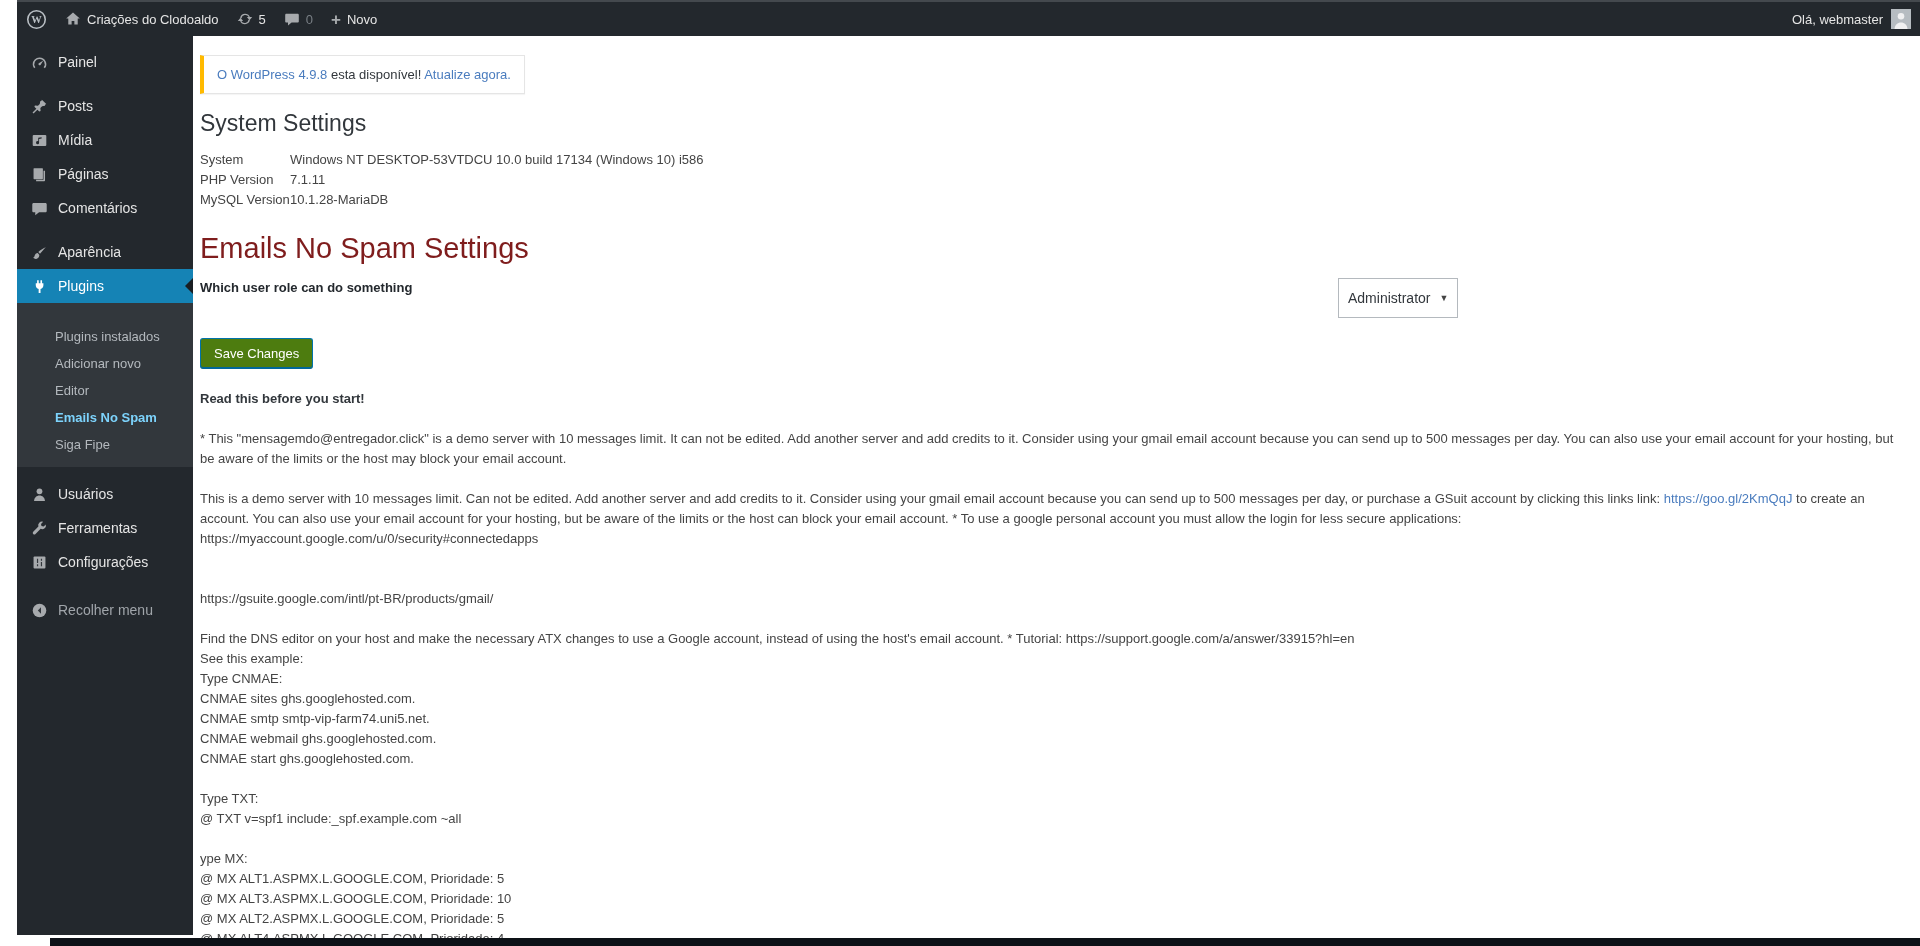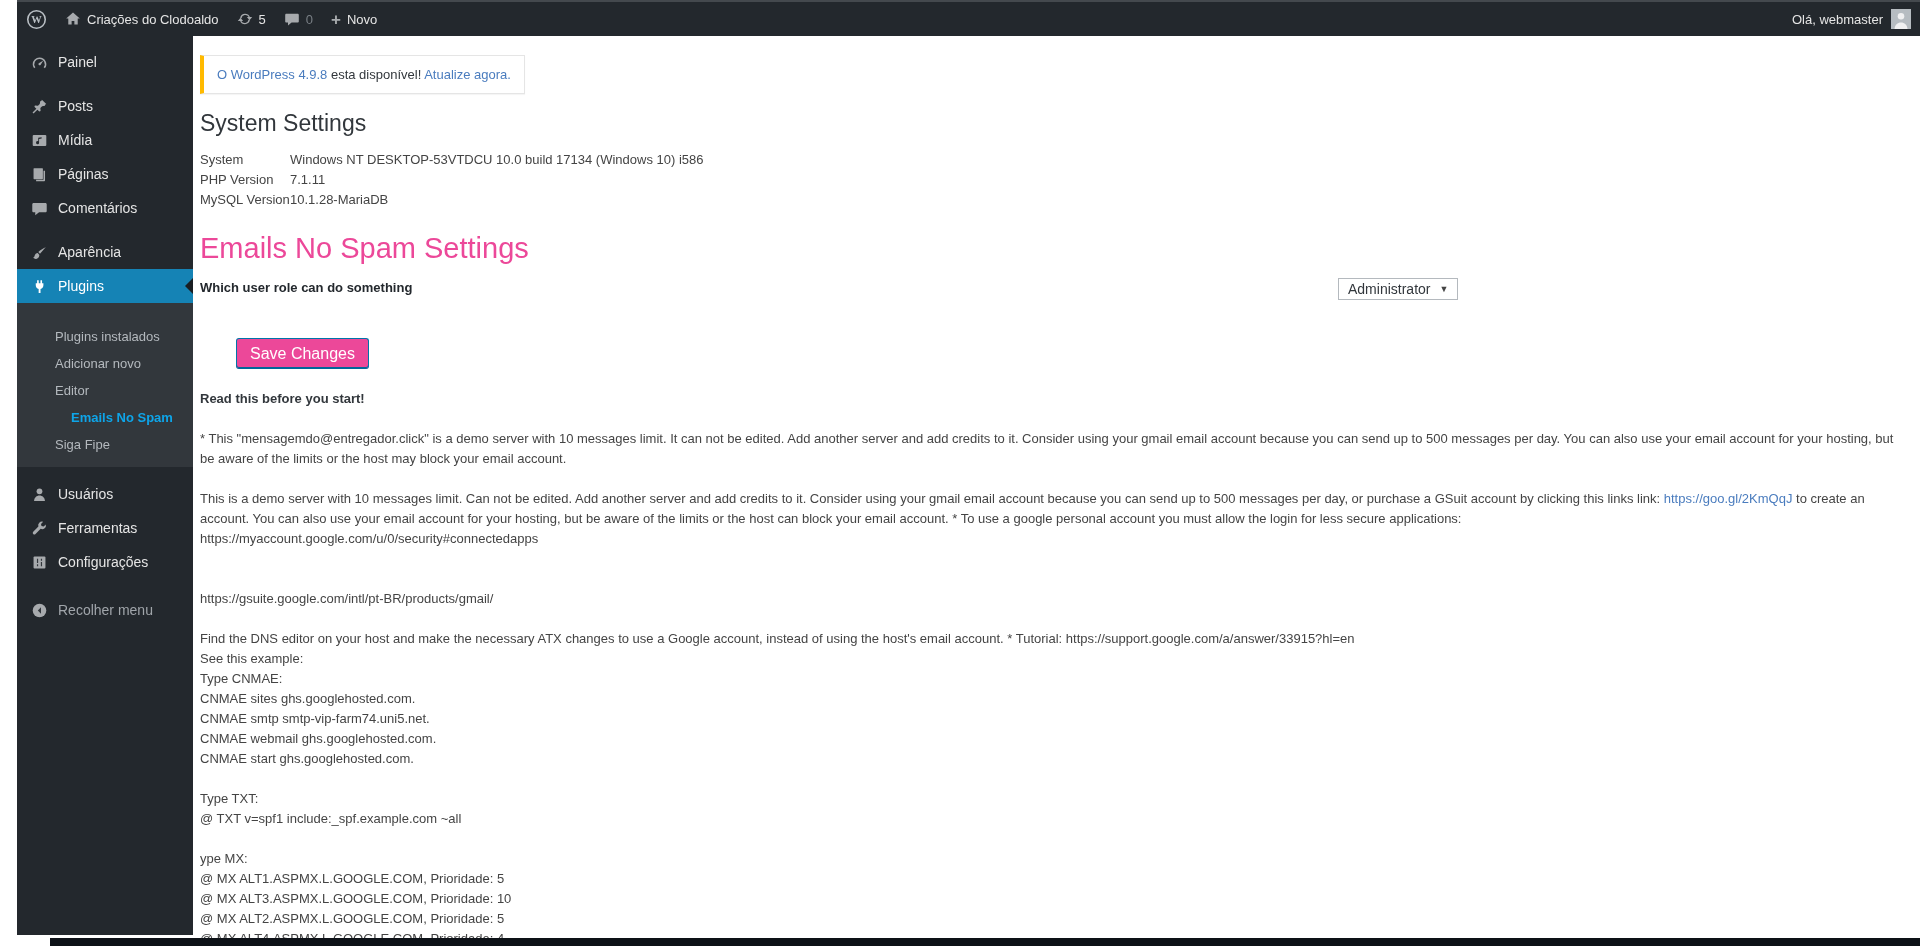--- a/index.html
+++ b/index.html
@@ -29,50 +29,50 @@
   .mi-icon{width:20px;height:20px;flex:none;display:flex;align-items:center;justify-content:center;}
   .mi-label{line-height:1;}
   .menu-gap{height:10px;}
   .menu-item.active{background:#1583b5;color:#fff;position:relative;}
   .menu-item.active::after{
     content:"";position:absolute;right:0;top:50%;transform:translateY(-50%);
     width:0;height:0;border:8px solid transparent;border-right:8px solid #191e23;border-left:none;
   }
   .submenu{background:#32373c;padding:20px 0 9px 0;}
   .submenu-item{font-size:13px;color:#b4b9be;padding:7px 0 7px 38px;line-height:13px;cursor:pointer;}
-  .submenu-item.current{color:#0ea5e9;font-weight:bold;margin-left:16px;}
+  .submenu-item.current{color:#7dd3fc;font-weight:bold;}
   .collapse{margin-top:14px;color:#a0a5aa;}
   
   .content{
     position:absolute;left:193px;top:36px;right:0;bottom:0;background:#fff;
     box-sizing:border-box;padding:0 20px 0 7px;color:#444;font-size:13px;overflow:hidden;
   }
   .notice{
     display:inline-block;background:#fff;border:1px solid #e5e5e5;border-left:4px solid #ffba00;
     box-shadow:0 1px 1px rgba(0,0,0,.04);padding:11px 13px;margin-top:19px;font-size:13px;color:#32373c;
   }
   a{color:#4a7cbe;text-decoration:none;cursor:pointer;}
   h1.system-h{font-size:23px;font-weight:400;color:#32373c;margin:16px 0 0 0;line-height:1.2;}
   table.sysinfo{border-collapse:collapse;margin-top:12px;font-size:13px;color:#444;}
   table.sysinfo td{padding:0;line-height:20px;vertical-align:top;}
   table.sysinfo td.lbl{width:90px;min-width:90px;}
-  h1.plugin-h{font-size:29px;font-weight:400;color:#ec4899;margin:21px 0 0 0;line-height:1.2;}
+  h1.plugin-h{font-size:29px;font-weight:400;color:#7f1d1d;margin:21px 0 0 0;line-height:1.2;}
   .role-row{position:relative;margin-top:13px;height:30px;}
   .role-label{font-weight:bold;font-size:13px;color:#23282d;line-height:20px;}
   .select-box{
-    position:absolute;left:1138px;top:0;height:22px;box-sizing:border-box;background:#fff;
+    position:absolute;left:1138px;top:0;height:40px;box-sizing:border-box;background:#fff;
     border:1px solid #b4b9be;display:inline-flex;align-items:center;gap:9px;padding:0 9px;
     font-size:14px;color:#32373c;cursor:pointer;
   }
   .select-caret{font-size:9px;color:#444;}
   .btn-primary{
-    margin-top:30px;display:inline-block;background:#ec4899;color:#fff;font-size:16px;
+    margin-top:30px;display:inline-block;background:#4d7c0f;color:#fff;font-size:13px;
     font-family:"Liberation Sans", sans-serif;
     border:1px solid #0073aa;border-bottom-color:#006799;box-shadow:inset 0 -1px 0 #006799;
-    border-radius:3px;padding:6px 13px;cursor:pointer;line-height:17px;margin-left:36px;
+    border-radius:3px;padding:6px 13px;cursor:pointer;line-height:17px;
   }
   .para{margin:20px 0 0 0;line-height:20px;}
   .para.bold{font-weight:bold;color:#32373c;}
   .line{line-height:20px;}
   .line-gap{height:20px;}
   
   .bottom-strip{position:absolute;left:50px;right:0;top:938px;height:8px;background:#0d1117;z-index:10;}
 </style>
 </head>
 <body>

